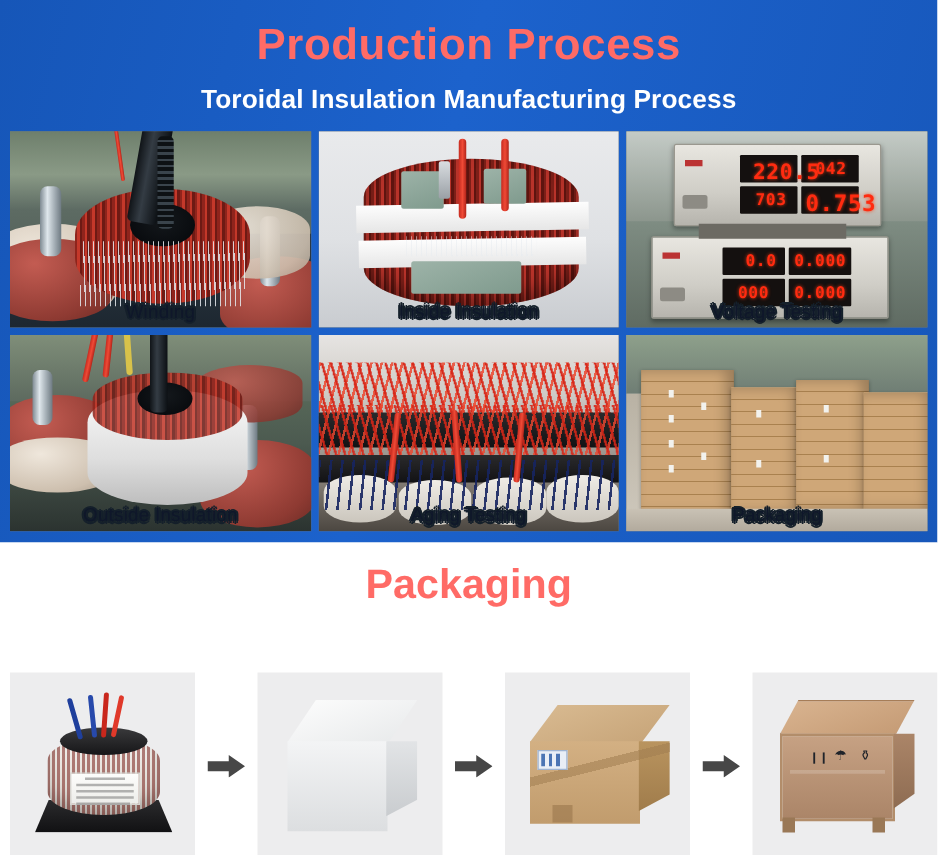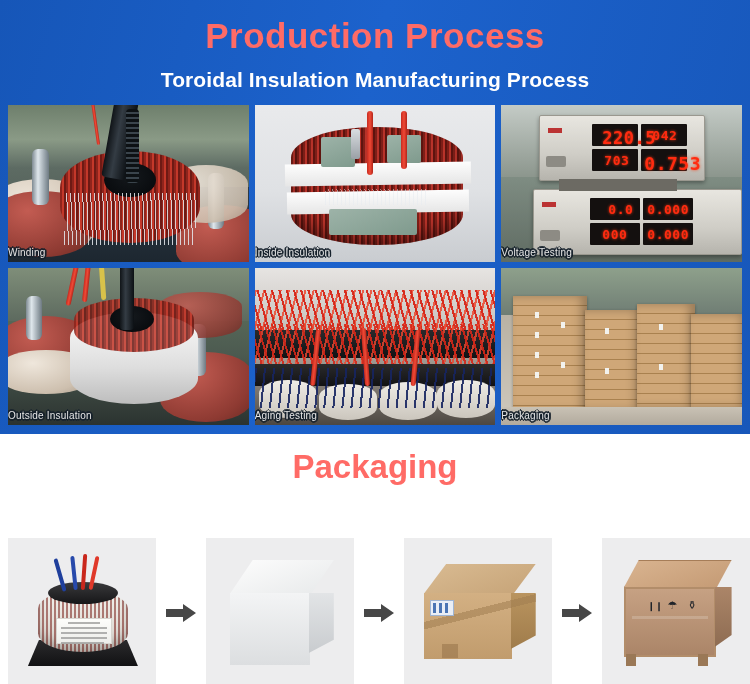--- a/index.html
+++ b/index.html
@@ -34,21 +34,22 @@
     width: 734px; height: 320px;
     display: grid;
     grid-template-columns: 1fr 1fr 1fr;
     grid-template-rows: 1fr 1fr;
     gap: 6px;
   }
   .tile { position: relative; overflow: hidden; background: #6d7a82; }
   .tile .photo { position: absolute; inset: 0; }
   .tile-label {
     position: absolute; left: 0; right: 0; bottom: 4px;
-    font-size: 10px; font-weight: normal; color: #e5e5e5;
+    text-align: center;
+    font-size: 15px; font-weight: normal; color: #0f172a;
     text-shadow:
       -1.4px -1.4px 0 #15202b, 1.4px -1.4px 0 #15202b,
       -1.4px 1.4px 0 #15202b, 1.4px 1.4px 0 #15202b,
        0 -1.8px 0 #15202b, 0 1.8px 0 #15202b,
       -1.8px 0 0 #15202b, 1.8px 0 0 #15202b;
     letter-spacing: 0.2px;
   }
 
   
   .pack-section { position: relative; width: 750px; height: 250px; background: #fff; }
@@ -328,21 +329,21 @@
             <div class="lcd" style="left:52px;top:33px;width:46px;height:22px;"></div>
             <div class="lcd" style="left:101px;top:33px;width:46px;height:22px;"></div>
             <div class="dig" style="left:62px;top:12px;font-size:17px;">220.5</div>
             <div class="dig" style="left:112px;top:12px;font-size:13px;">042</div>
             <div class="dig" style="left:64px;top:37px;font-size:13px;">703</div>
             <div class="dig" style="left:104px;top:37px;font-size:18px;">0.753</div>
             <div style="position:absolute;left:8px;top:12px;width:14px;height:5px;background:#b33"></div>
             <div style="position:absolute;left:6px;top:40px;width:20px;height:11px;background:#8d8b84;border-radius:2px"></div>
           </div>
 
-          <div class="meter" style="left:32px;top:84px;width:209px;height:66px;">
+          <div class="meter" style="left:20px;top:84px;width:190px;height:66px;">
             <div class="lcd" style="left:56px;top:8px;width:50px;height:22px;"></div>
             <div class="lcd" style="left:109px;top:8px;width:50px;height:22px;"></div>
             <div class="lcd" style="left:56px;top:33px;width:50px;height:22px;"></div>
             <div class="lcd" style="left:109px;top:33px;width:50px;height:22px;"></div>
             <div class="dig" style="left:74px;top:12px;font-size:13px;">0.0</div>
             <div class="dig" style="left:113px;top:12px;font-size:13px;">0.000</div>
             <div class="dig" style="left:68px;top:37px;font-size:13px;text-align:right;">000</div>
             <div class="dig" style="left:113px;top:37px;font-size:13px;">0.000</div>
             <div style="position:absolute;left:8px;top:12px;width:14px;height:5px;background:#b33"></div>
             <div style="position:absolute;left:6px;top:40px;width:20px;height:11px;background:#8d8b84;border-radius:2px"></div>

